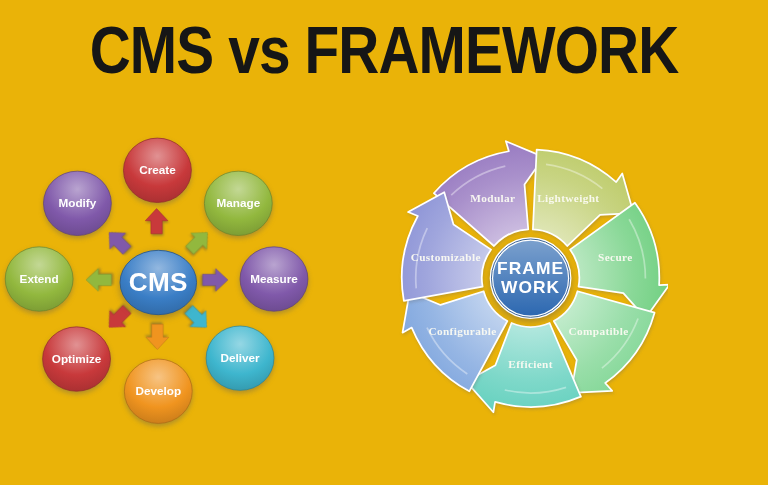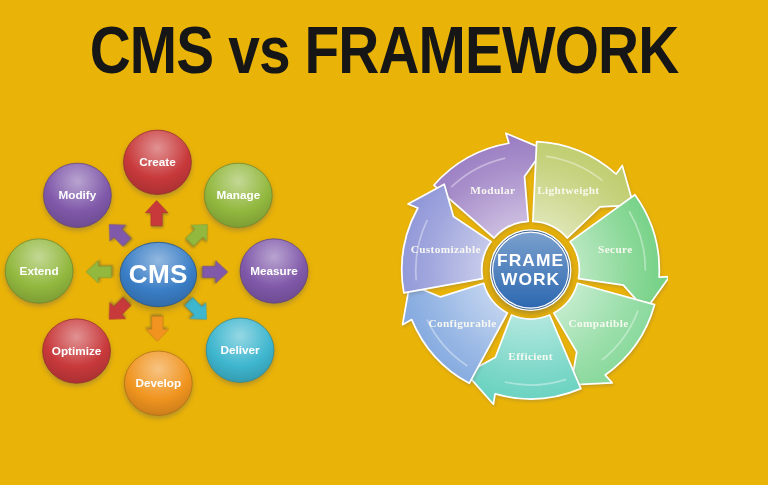--- a/index.html
+++ b/index.html
@@ -16,21 +16,21 @@
     display: flex; align-items: center; justify-content: center;
     font-family: "Liberation Sans", sans-serif;
     font-size: 66px;
     font-weight: 700;
     color: #161616;
     letter-spacing: -1px;
     transform: scaleX(0.86);
     transform-origin: 50% 50%;
     white-space: nowrap;
   }
-  .diagrams { position: absolute; top: 92px; left: 0; width: 668px; height: 385px; display: flex; align-items: center; }
+  .diagrams { position: absolute; top: 100px; left: 0; width: 668px; height: 385px; display: flex; align-items: center; }
   .diagrams svg { display: block; }
   .node { filter: drop-shadow(0 3px 3px rgba(90,90,90,0.40)); }
   .arrow { filter: drop-shadow(1px 2px 1.5px rgba(70,70,70,0.45)); }
   .seg { filter: drop-shadow(1px 2px 2px rgba(100,100,100,0.28)); }
   .hubcircle { filter: drop-shadow(0 3px 4px rgba(80,80,80,0.45)); }
   text.node-label {
     font-family: "Liberation Sans", sans-serif;
     font-weight: 700; fill: #ffffff;
     text-anchor: middle; dominant-baseline: middle;
   }

